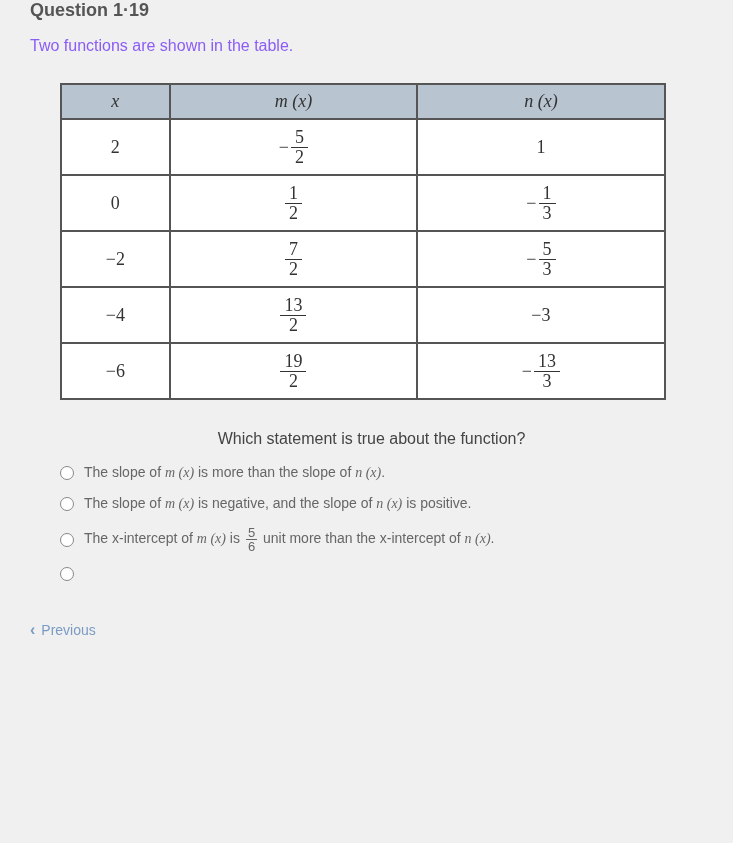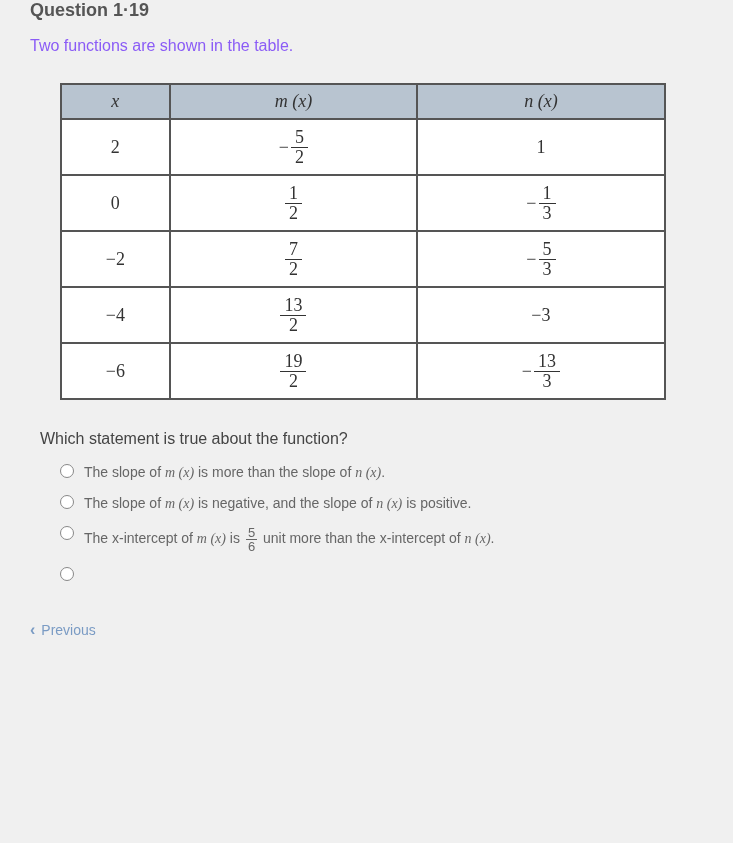--- a/index.html
+++ b/index.html
@@ -62,25 +62,26 @@
     line-height: 1.05;
   }
   .frac .num { display:block; border-bottom:1.5px solid #333; padding:0 4px; }
   .frac .den { display:block; padding:0 4px; }
   .neg { display:inline-block; vertical-align:middle; margin-right:2px; }
 
   .subprompt {
     font-size: 16px;
     color: #444;
     margin: 0 0 16px 10px;
+    text-align: center;
   }
   .options { margin-left: 30px; }
   .option {
     display: flex;
-    align-items: flex-start;
+    align-items: center;
     gap: 10px;
     margin-bottom: 14px;
     font-size: 14px;
     color: #666;
   }
   .radio {
     width: 14px; height: 14px;
     border: 1.5px solid #888;
     border-radius: 50%;
     flex-shrink: 0;

